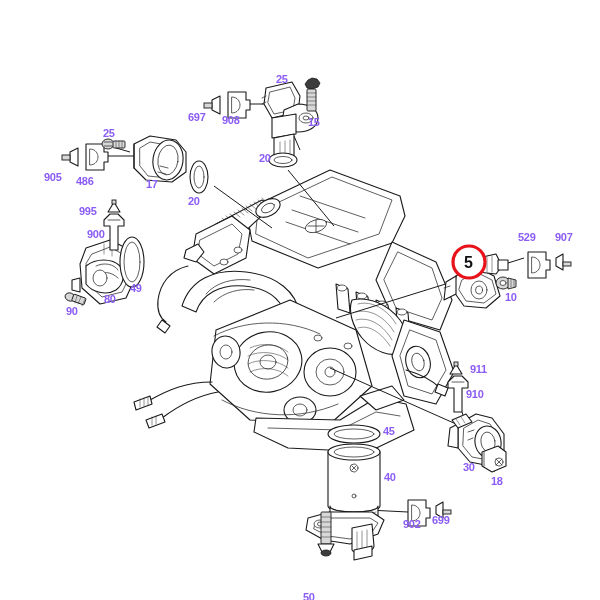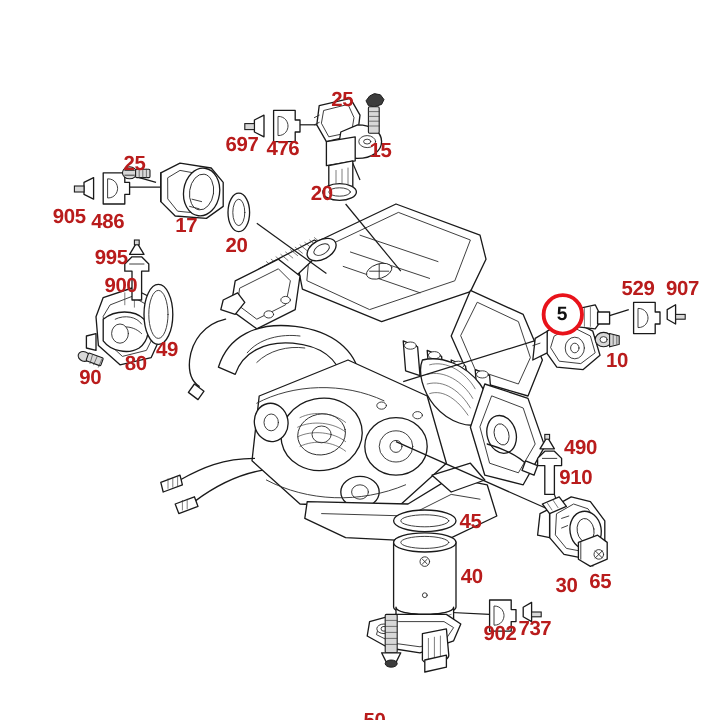--- a/index.html
+++ b/index.html
@@ -16,23 +16,23 @@
     font-family: "Liberation Sans", sans-serif;
   }
   #art {
     position: absolute;
     left: 0; top: 0;
     width: 600px; height: 600px;
   }
   .lbl {
     position: absolute;
     font-family: "Liberation Sans", sans-serif;
-    font-size: 17px;
+    font-size: 11px;
     font-weight: 700;
-    color: #b91c1c;
+    color: #8b5cf6;
     white-space: nowrap;
     line-height: 1;
     letter-spacing: -0.3px;
   }
   .hl-num {
     position: absolute;
     font-family: "Liberation Sans", sans-serif;
     font-size: 16px;
     font-weight: 700;
     color: #111111;
@@ -408,39 +408,39 @@
 
     <g>
       <circle cx="469" cy="262" r="16" fill="#ffffff" stroke="#e8121a" stroke-width="3.2"></circle>
     </g>
   </svg>
 
   <div class="hl-num" style="left:464px; top:255px;">5</div>
 
   <div class="lbl" style="left:276px; top:74px;">25</div>
   <div class="lbl" style="left:188px; top:112px;">697</div>
-  <div class="lbl" style="left:222px; top:115px;">476</div>
+  <div class="lbl" style="left:222px; top:115px;">908</div>
   <div class="lbl" style="left:308px; top:117px;">15</div>
   <div class="lbl" style="left:103px; top:128px;">25</div>
   <div class="lbl" style="left:259px; top:153px;">20</div>
   <div class="lbl" style="left:44px;  top:172px;">905</div>
   <div class="lbl" style="left:76px;  top:176px;">486</div>
   <div class="lbl" style="left:146px; top:179px;">17</div>
   <div class="lbl" style="left:188px; top:196px;">20</div>
   <div class="lbl" style="left:79px;  top:206px;">995</div>
   <div class="lbl" style="left:75px;  top:229px;margin-left:12px;">900</div>
   <div class="lbl" style="left:130px; top:283px;">49</div>
   <div class="lbl" style="left:104px; top:294px;">80</div>
   <div class="lbl" style="left:66px;  top:306px;">90</div>
   <div class="lbl" style="left:518px; top:232px;">529</div>
   <div class="lbl" style="left:555px; top:232px;">907</div>
   <div class="lbl" style="left:505px; top:292px;">10</div>
-  <div class="lbl" style="left:470px; top:364px;">490</div>
+  <div class="lbl" style="left:470px; top:364px;">911</div>
   <div class="lbl" style="left:466px; top:389px;">910</div>
-  <div class="lbl" style="left:463px; top:462px;margin-top:17px;">30</div>
-  <div class="lbl" style="left:491px; top:476px;">65</div>
+  <div class="lbl" style="left:463px; top:462px;">30</div>
+  <div class="lbl" style="left:491px; top:476px;">18</div>
   <div class="lbl" style="left:383px; top:426px;">45</div>
   <div class="lbl" style="left:384px; top:472px;">40</div>
   <div class="lbl" style="left:403px; top:519px;">902</div>
-  <div class="lbl" style="left:432px; top:515px;">737</div>
+  <div class="lbl" style="left:432px; top:515px;">699</div>
   <div class="lbl" style="left:303px; top:553px;margin-top:39px;">50</div>
 
 </div>
 
 </body></html>

